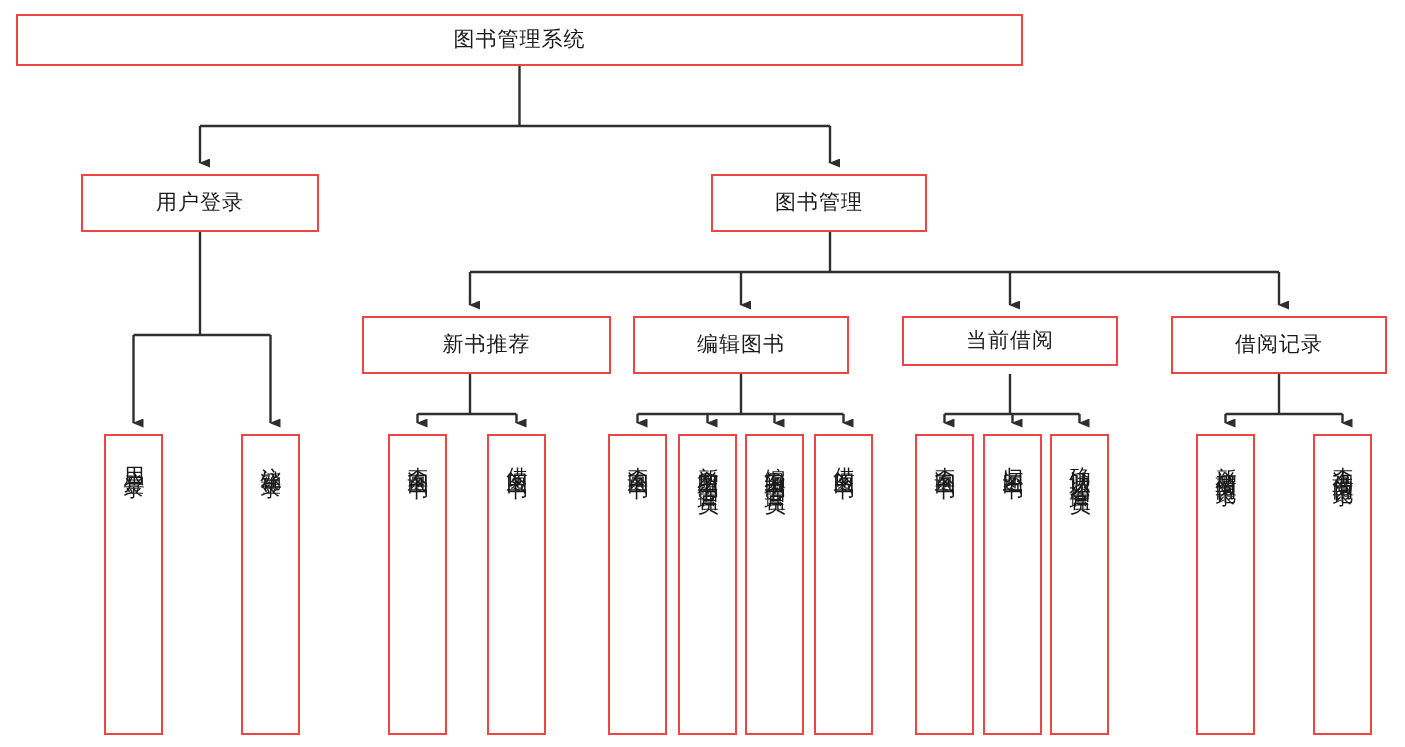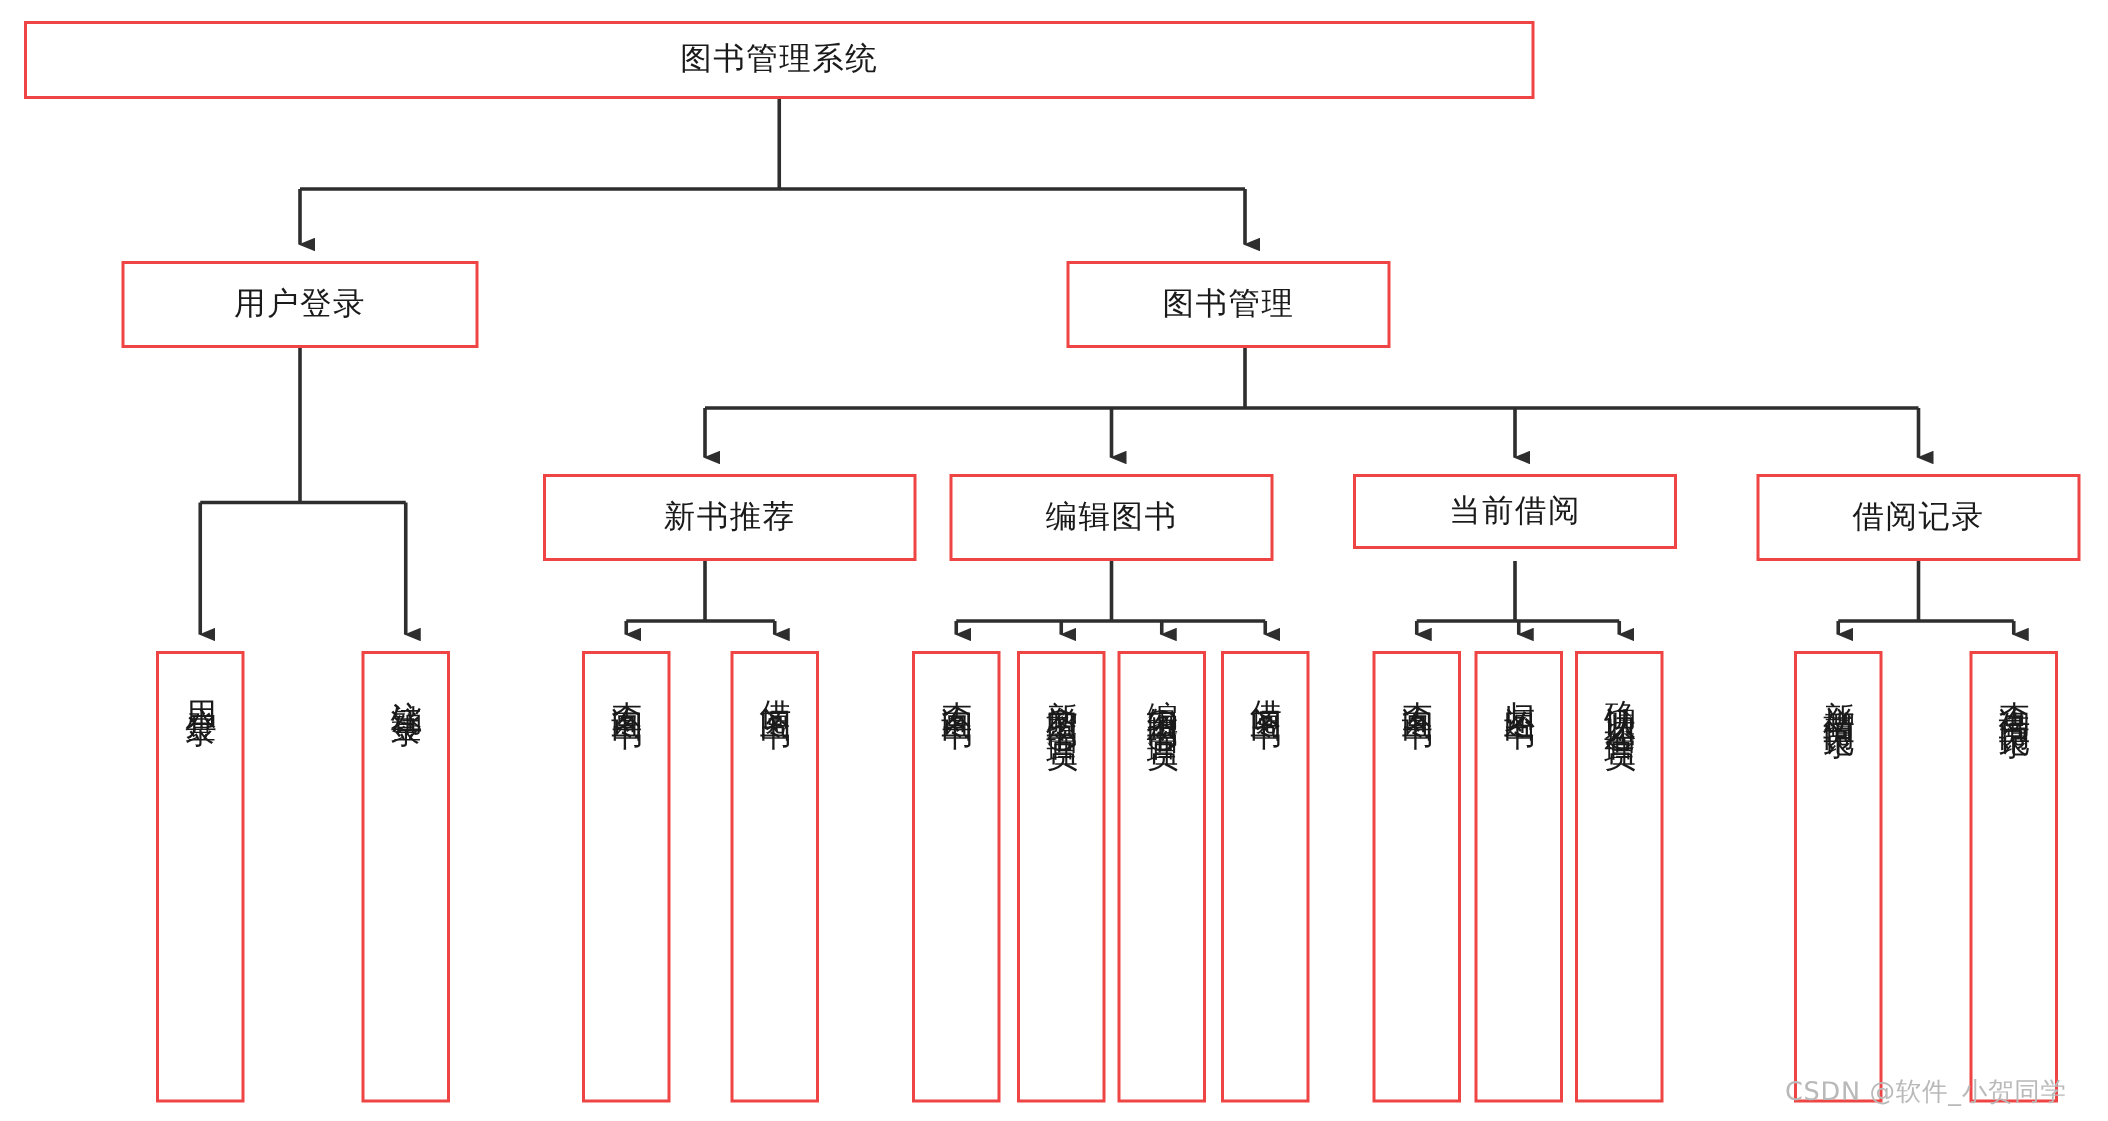--- a/index.html
+++ b/index.html
@@ -166,14 +166,13 @@
         <span class="label">确认归还（管理员）</span>
       </div>
       <div class="node node-v" style="left: 1196px; top: 434px; width: 59px; height: 301px;">
         <span class="label">新增借阅记录</span>
       </div>
       <div class="node node-v" style="left: 1313px; top: 434px; width: 59px; height: 301px;">
         <span class="label">查询借阅记录</span>
       </div>
     </div>
 
-  <div class="watermark" style="left:1190px; top:716px;">CSDN @软件_小贺同学</div>
 </div>
 
 </body></html>

